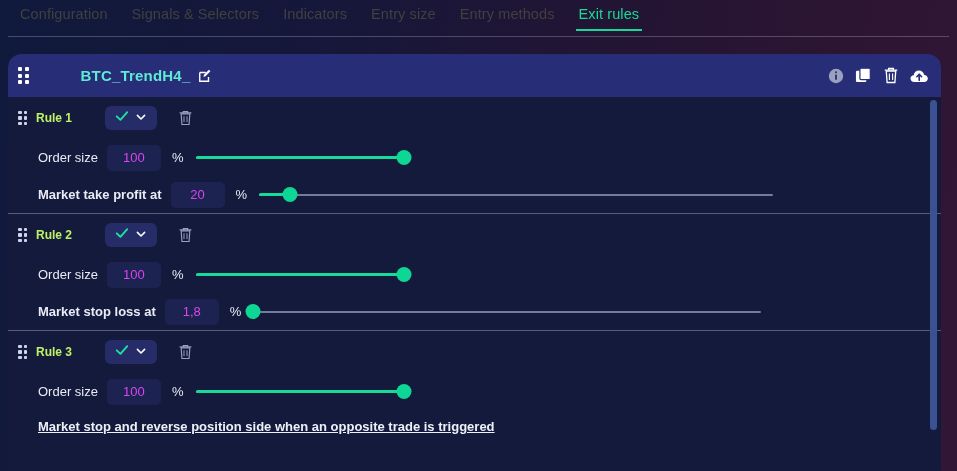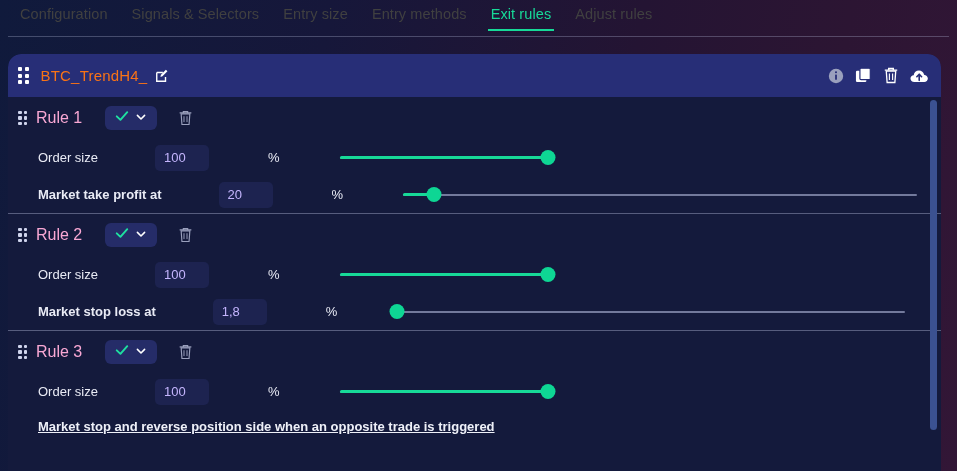--- a/index.html
+++ b/index.html
@@ -87,23 +87,24 @@
     display: block;
     width: 4px; height: 4px;
     background: #ffffff;
     border-radius: 1px;
   }
   .drag-dots.small { gap: 2px; grid-template-columns: repeat(2, 3.5px); grid-template-rows: repeat(3, 3.5px); margin-right: 9px; }
   .drag-dots.small i { width: 3.5px; height: 3.5px; background: #cfd4ec; }
 
   .card-title {
     font-size: 15px;
-    font-weight: normal;
-    color: #f97316;
+    font-weight: bold;
+    color: #5eead4;
     letter-spacing: .2px;
+    margin-left: 40px;
   }
   .edit-icon {
     margin-left: 8px;
     display: inline-flex;
     cursor: pointer;
   }
 
   .header-actions {
     margin-left: auto;
     display: flex;
@@ -125,23 +126,23 @@
     padding: 0 18px 0 10px;
   }
   .rule + .rule { border-top: 1px solid rgba(188,195,225,0.40); }
 
   .rule-head {
     display: flex;
     align-items: center;
     height: 42px;
   }
   .rule-name {
-    font-size: 16px;
-    font-weight: normal;
-    color: #f9a8d4;
+    font-size: 12px;
+    font-weight: bold;
+    color: #bef264;
     min-width: 54px;
   }
   .state-select {
     margin-left: 15px;
     background: #252c68;
     border-radius: 6px;
     height: 24px;
     width: 52px;
     display: flex;
     align-items: center;
@@ -154,41 +155,41 @@
     display: inline-flex;
     cursor: pointer;
   }
 
   
   .row {
     display: flex;
     align-items: center;
     height: 37px;
     padding-left: 20px;
-    gap: 48px;
   }
   .row-label {
     font-size: 13px;
     color: #e9ebf5;
     white-space: nowrap;
   }
   .row-label.bold { font-weight: bold; }
 
   .num-input {
     margin-left: 9px;
     background: #1d2350;
     border: none;
     border-radius: 5px;
     height: 26px;
     width: 54px;
-    color: #c4b5fd;
+    color: #d946ef;
     font-family: "Liberation Sans", sans-serif;
     font-size: 13px;
     padding: 0 9px;
     outline: none;
+    text-align: center;
   }
   .pct {
     margin-left: 11px;
     font-size: 13px;
     color: #e9ebf5;
   }
 
   .slider {
     position: relative;
     margin-left: 12px;
@@ -244,24 +245,24 @@
     border-radius: 4px;
     cursor: pointer;
   }
 </style>
 </head>
 <body>
 
 <div class="tabbar" id="tabbar">
     <div class="tab">Configuration</div>
     <div class="tab">Signals &amp; Selectors</div>
+    <div class="tab">Indicators</div>
     <div class="tab">Entry size</div>
     <div class="tab">Entry methods</div>
     <div class="tab active">Exit rules</div>
-    <div class="tab">Adjust rules</div>
   </div>
 
 <div class="card">
 
   <div class="card-header">
     <span class="drag-dots">
       <i></i>
         <i></i>
         <i></i>
         <i></i>

